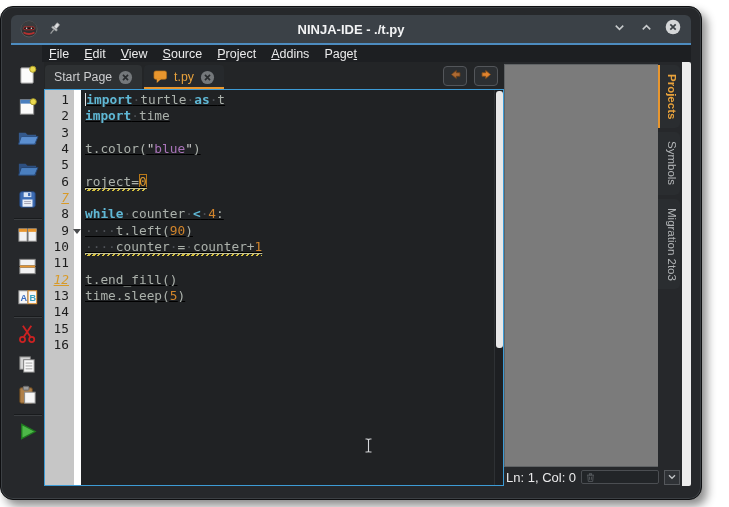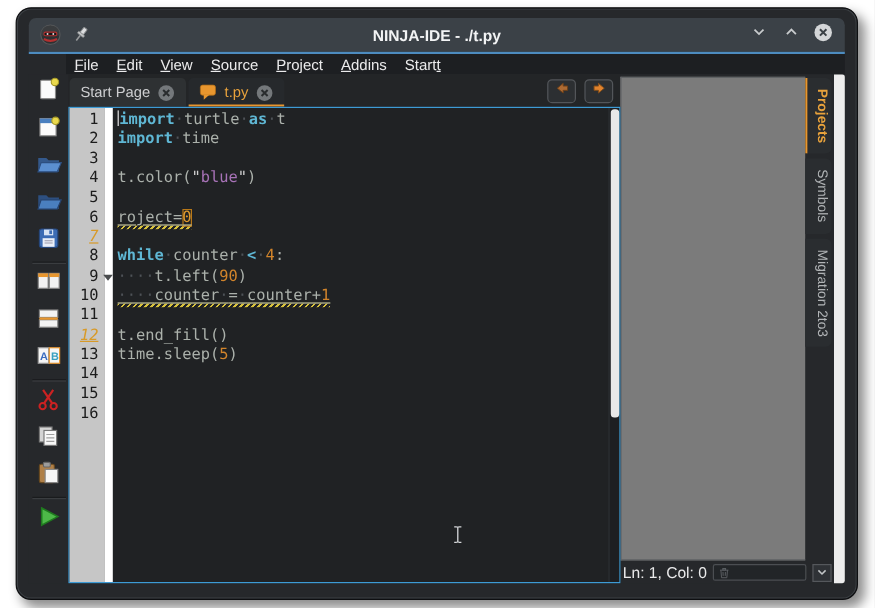--- a/index.html
+++ b/index.html
@@ -1,19 +1,19 @@
 <!DOCTYPE html>
 <html><head>
 <meta charset="utf-8">
 <style>
   * { margin:0; padding:0; box-sizing:border-box; }
   html,body { width:729px; height:507px; background:#ffffff; overflow:hidden;
               font-family:"Liberation Sans", sans-serif; }
 
-  #window { position:absolute; left:13px; top:6px; width:702px; height:494px;
+  #window { position:absolute; left:0; top:6px; width:702px; height:494px;
     background:#26282b; border-radius:13px; border:1px solid #0e0f11;
     box-shadow: inset 0 0 0 1px #3c4044, 5px 6px 10px rgba(0,0,0,0.45);
     padding:8px 10px 13px 10px; display:flex; flex-direction:column; }
 
   
   #titlebar { height:28px; background:#3b4147; border-radius:6px 6px 0 0;
     display:flex; align-items:center; padding:0 9px; position:relative; flex:0 0 auto; }
   #titlebar .ticon { width:18px; height:18px; margin-right:9px; display:flex; }
   #win-title { position:absolute; left:0; right:0; text-align:center;
     color:#f2f3f4; font-weight:bold; font-size:13px; pointer-events:none; }
@@ -56,21 +56,21 @@
     position:relative; background:#202224; }
   #gutter { width:29px; background:#c6c6c6; font-family:"DejaVu Sans Mono", monospace;
     font-size:12.8px; color:#1c1c1c; padding-top:2px; flex:0 0 auto; }
   .grow { height:16.35px; line-height:16.35px; text-align:right; padding-right:5px; }
   .grow.warn { color:#d89a28; font-style:italic; text-decoration:underline; }
   #fold-strip { width:7px; background:#ffffff; position:relative; flex:0 0 auto; }
   .fold-arrow { position:absolute; left:-1px; width:0; height:0;
     border-left:4.5px solid transparent; border-right:4.5px solid transparent;
     border-top:5.5px solid #4a4c4e; }
   #code { flex:1; padding:2px 0 0 4px; font-family:"DejaVu Sans Mono", monospace;
-    font-size:12.8px; position:relative; overflow:hidden; }
+    font-size:12.8px; position:relative; overflow:hidden;text-decoration:underline; }
   .cline { height:16.35px; line-height:16.35px; white-space:pre; }
   .c-kw   { color:#5fb7d4; font-weight:bold; }
   .c-txt  { color:#abb1ab; }
   .c-num  { color:#d1842b; }
   .c-str  { color:#a873b8; }
   .c-quote{ color:#cfcfcf; }
   .c-ws   { color:#4e5257; }
   .c-numbox { color:#e09a2d; box-shadow: inset 0 0 0 1px #b87818; }
   .warnwrap { text-decoration:underline; text-decoration-color:#c2c29a; text-underline-offset:2px;
     background: repeating-linear-gradient(135deg,#d8c23c 0 1.5px, transparent 1.5px 3.5px) left bottom / 100% 3px no-repeat;
@@ -146,21 +146,21 @@
 
   <div id="blue-line"></div>
 
   <div id="menubar">
       <span class="menu-item"><span></span><span class="mn">F</span><span>ile</span></span>
       <span class="menu-item"><span></span><span class="mn">E</span><span>dit</span></span>
       <span class="menu-item"><span></span><span class="mn">V</span><span>iew</span></span>
       <span class="menu-item"><span></span><span class="mn">S</span><span>ource</span></span>
       <span class="menu-item"><span></span><span class="mn">P</span><span>roject</span></span>
       <span class="menu-item"><span></span><span class="mn">A</span><span>ddins</span></span>
-      <span class="menu-item"><span>Start</span><span class="mn">t</span><span></span></span>
+      <span class="menu-item"><span>Page</span><span class="mn">t</span><span></span></span>
     </div>
 
   <div id="content">
 
     <div id="toolbar">
         <div class="tb-btn">
           <span><svg viewBox="0 0 24 24">
               <rect x="5" y="4" width="13" height="16" rx="1" fill="#fbfbfb" stroke="#8a8a8a"></rect>
               <circle cx="17.5" cy="5.5" r="3.2" fill="#ead94e" stroke="#a79a28"></circle>
             </svg></span>

